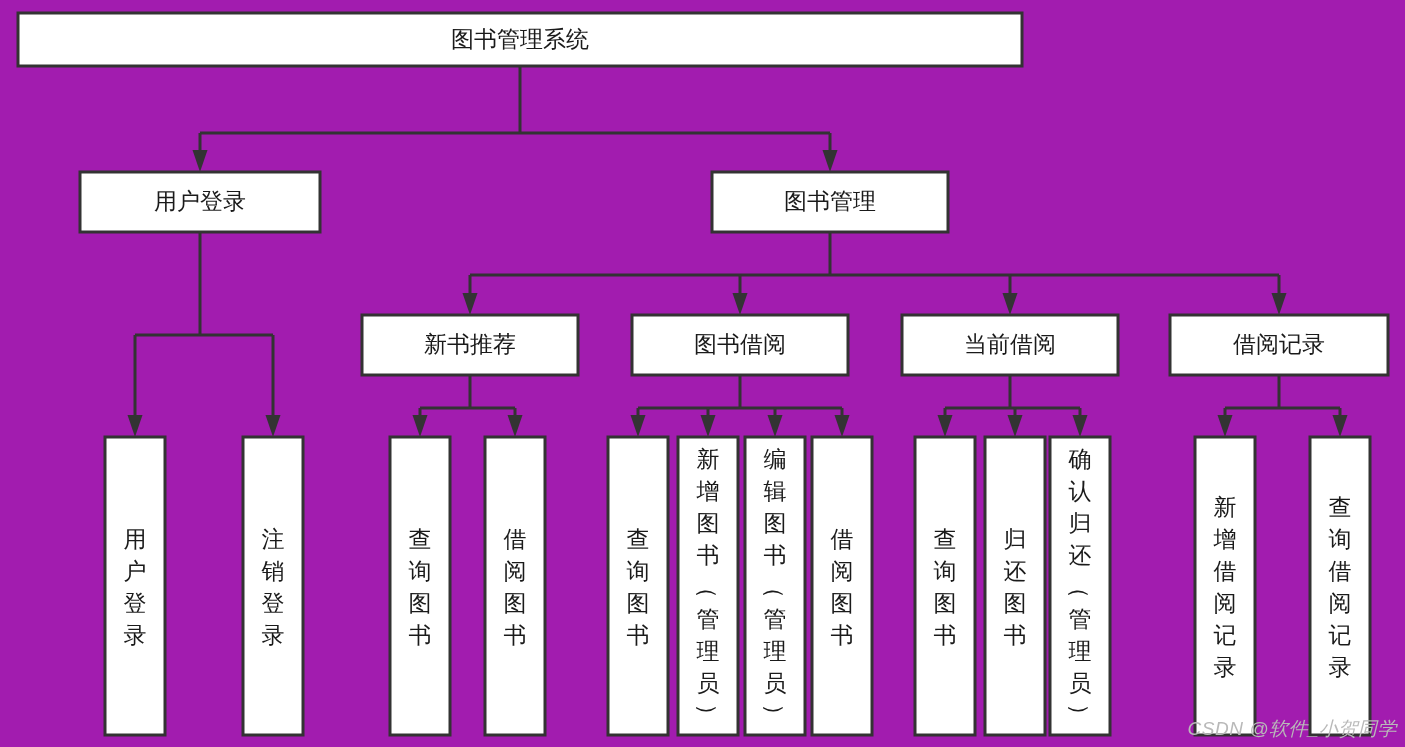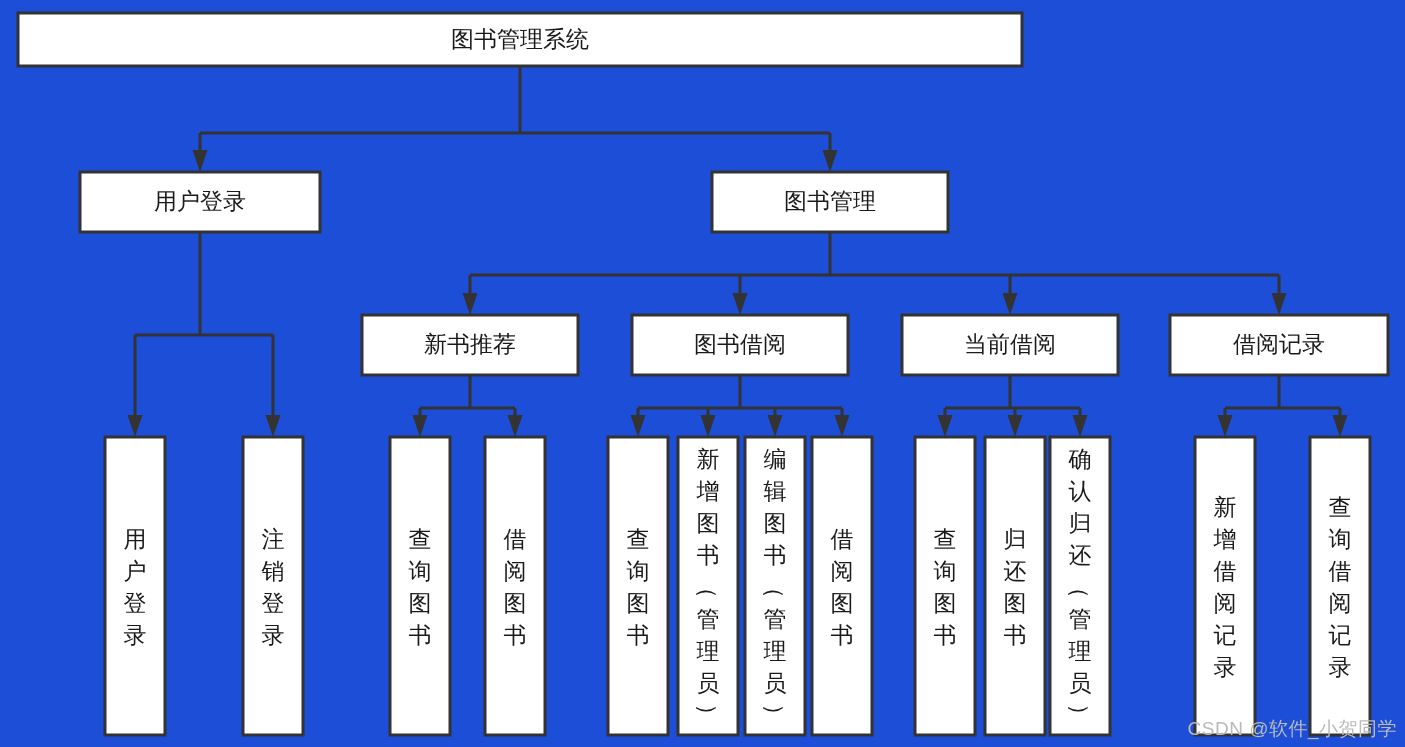--- a/index.html
+++ b/index.html
@@ -11,21 +11,21 @@
   body {
     width: 1405px;
     height: 747px;
     font-family: "Liberation Sans", "DejaVu Sans", sans-serif;
     overflow: hidden;
   }
   #diagram-root {
     position: relative;
     width: 1405px;
     height: 747px;
-    background: #1d4ed8;
+    background: #a21caf;
   }
   svg#tree-svg {
     position: absolute;
     left: 0;
     top: 0;
     width: 1405px;
     height: 747px;
     display: block;
   }
   .node-box {
@@ -59,20 +59,21 @@
   .watermark-text {
     position: absolute;
     right: 8px;
     bottom: 5px;
     font-family: "Liberation Sans", "DejaVu Sans", sans-serif;
     font-size: 19px;
     color: #b9b9b9;
     letter-spacing: 0.5px;
     white-space: nowrap;
     user-select: none;
+    font-style: italic;
   }
 </style>
 </head>
 <body>
 
 <div id="diagram-root">
 
   <svg id="tree-svg" viewBox="0 0 1405 747">
     <g id="edges-layer">
         <g>

